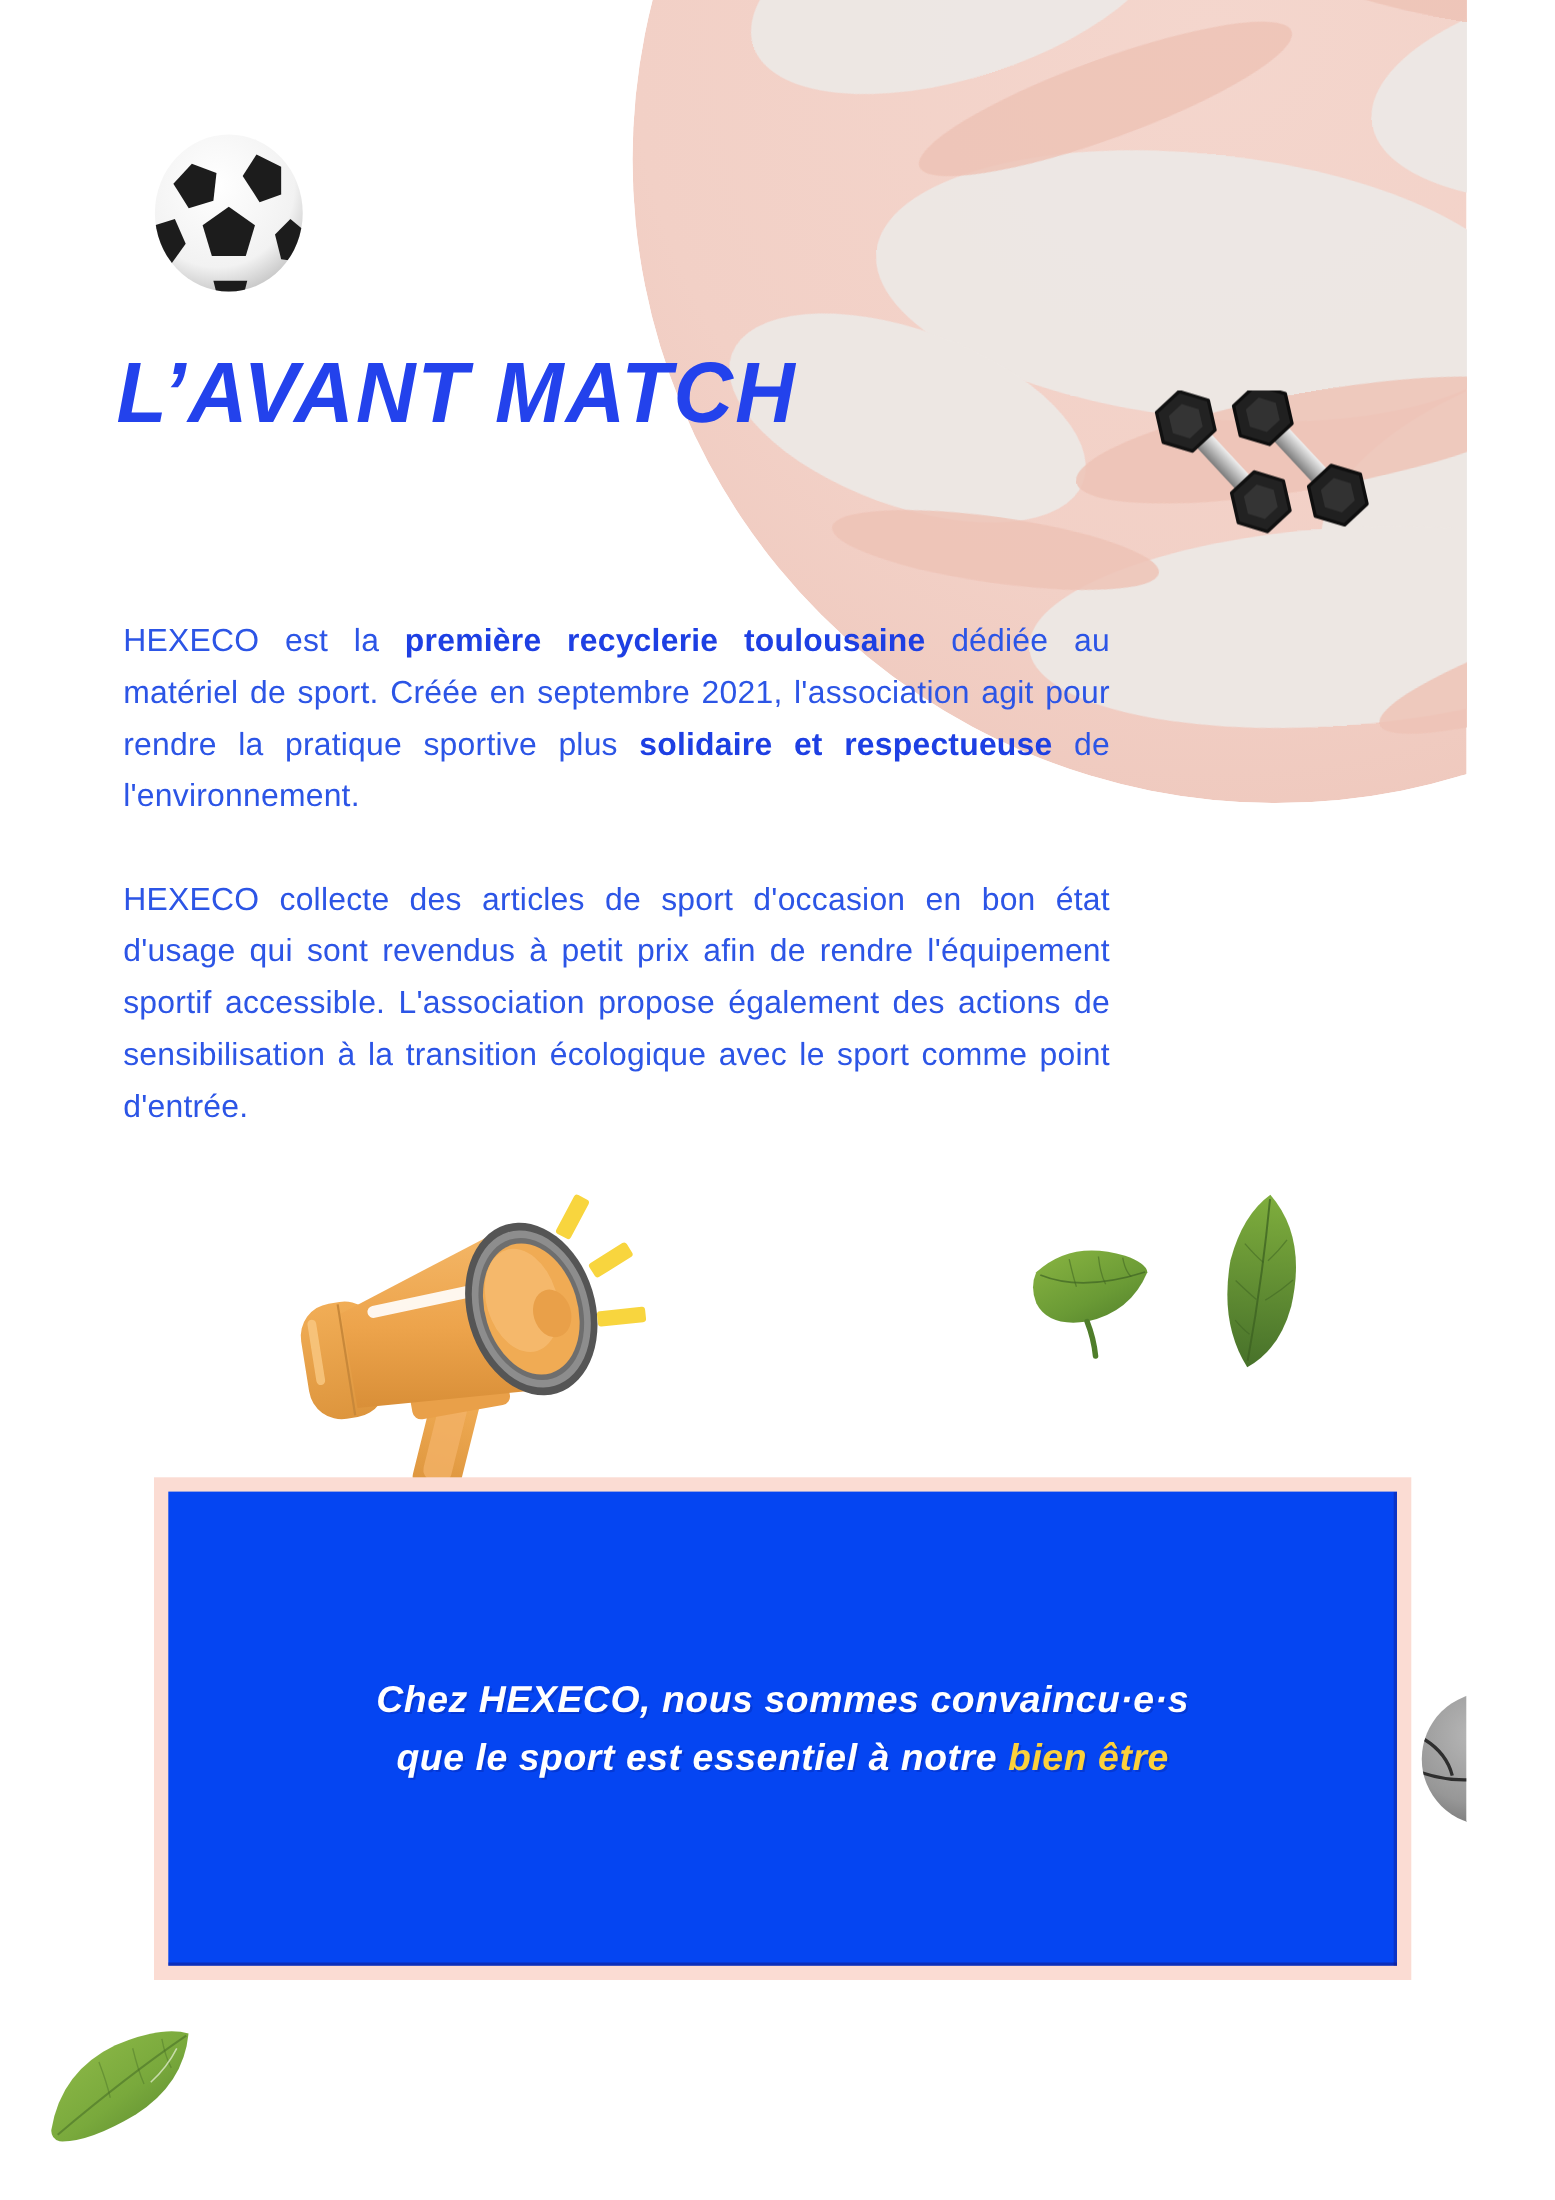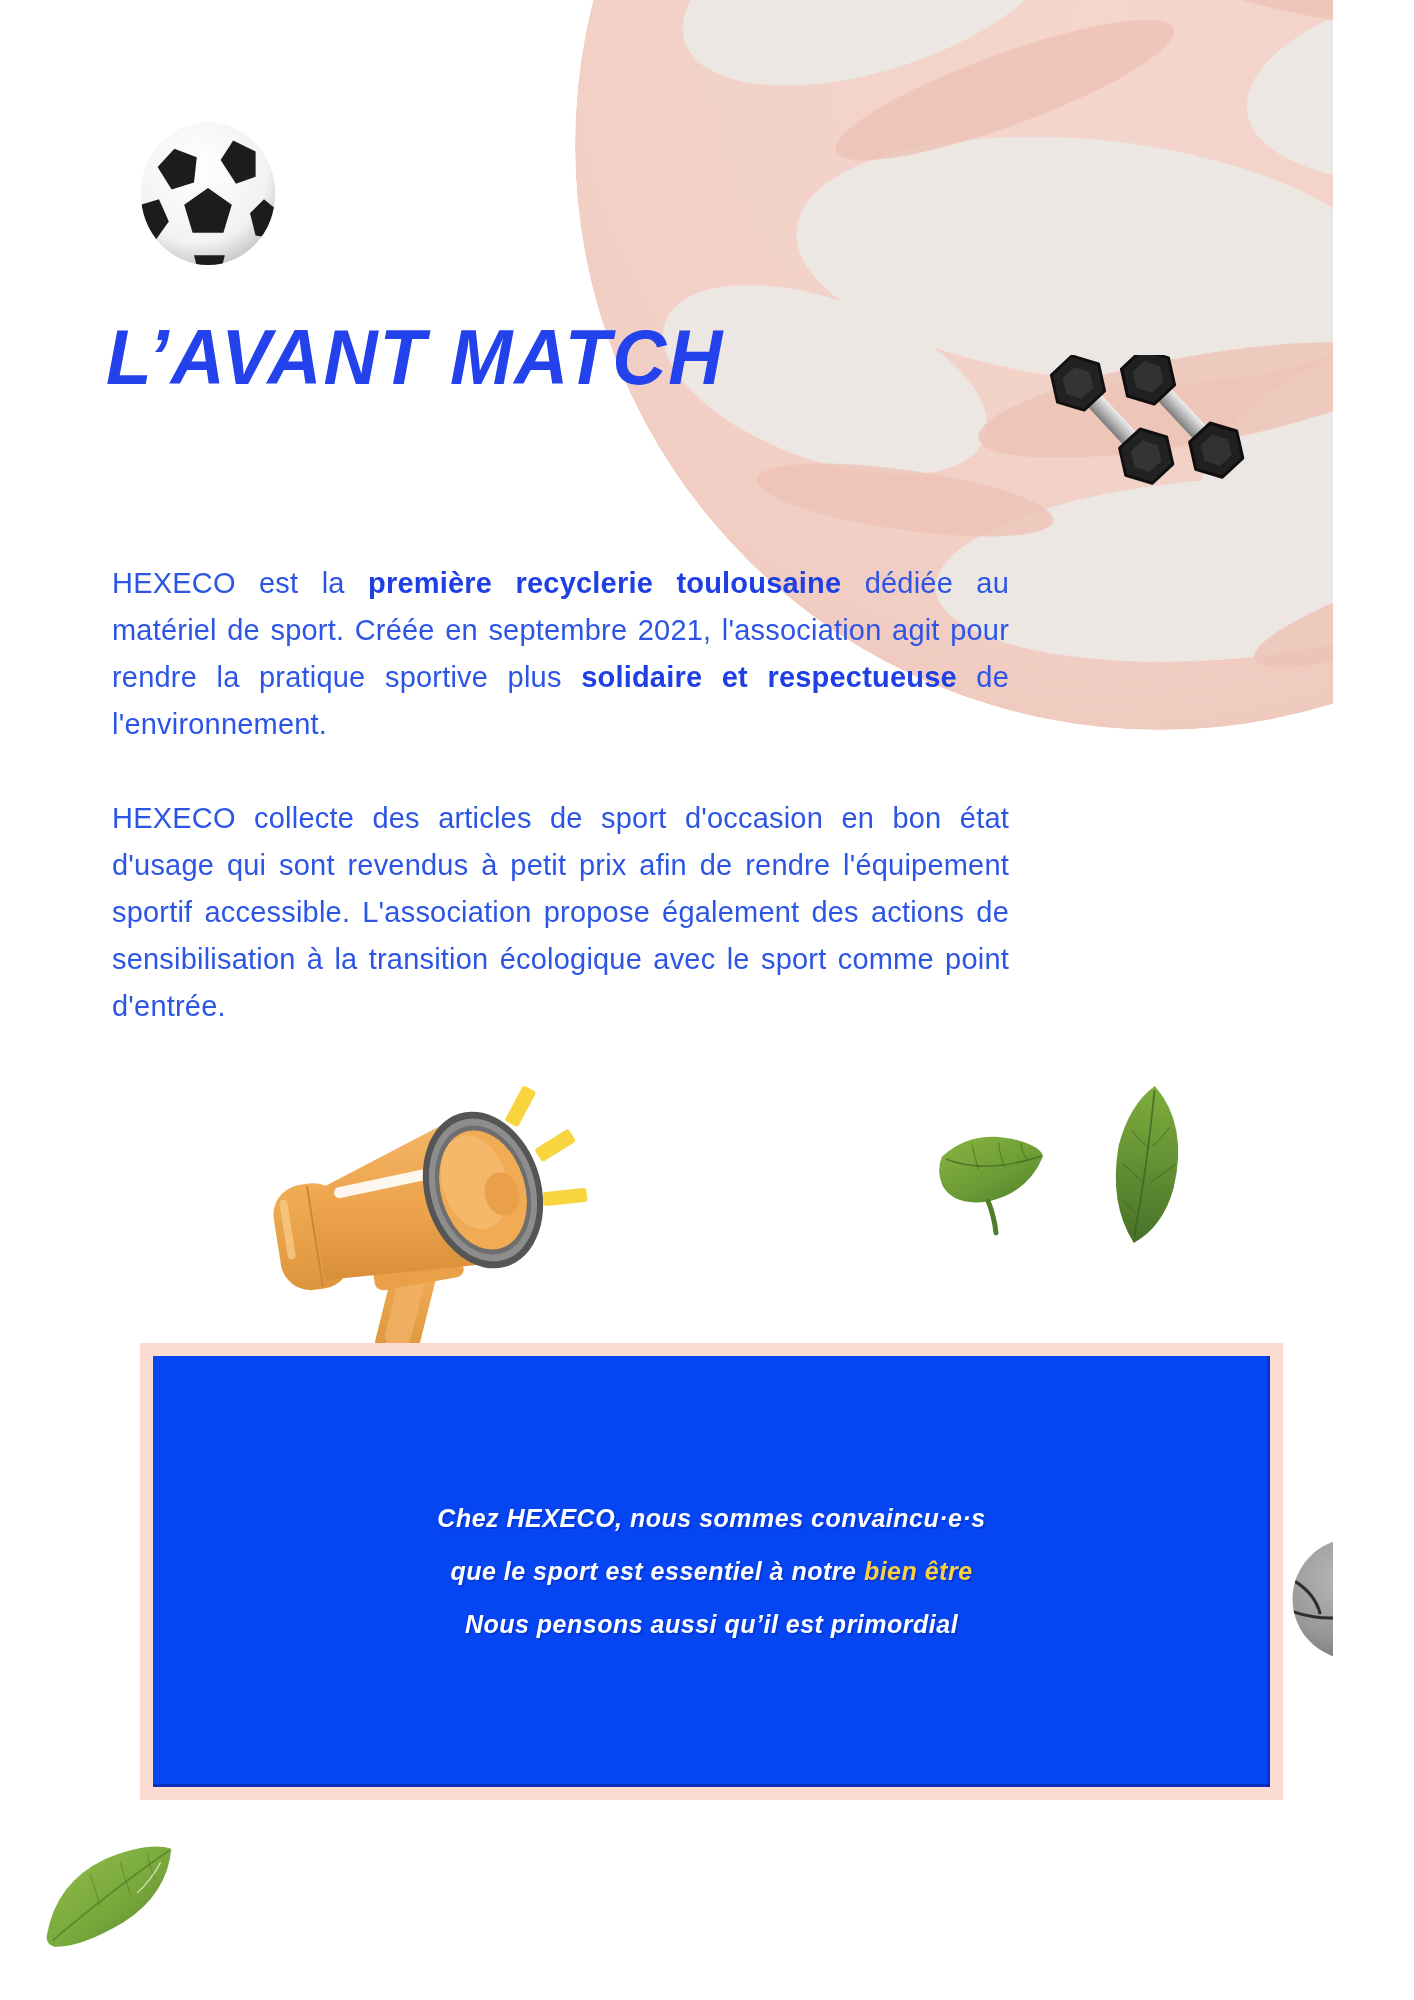--- a/index.html
+++ b/index.html
@@ -45,21 +45,21 @@
     background:#fbdcd3;
   }
   #quote-box{
     position:absolute;left:13px;top:13px;right:13px;bottom:13px;
     background:#0545f2;
     box-shadow:inset 0 -3px 0 rgba(20,20,120,.45), inset -3px 0 0 rgba(20,20,120,.35);
     display:flex;flex-direction:column;justify-content:center;align-items:center;
     padding:10px 20px;box-sizing:border-box;
   }
   .quote-line{
-    font-size:25px;line-height:53px;
+    font-size:34px;line-height:53px;
     font-weight:700;font-style:italic;
     color:#ffffff;text-align:center;
     letter-spacing:0.5px;
     text-shadow:2px 2px 0 rgba(0,0,90,.18);
   }
   .seg-white{color:#ffffff;}
   .seg-yellow{color:#fcd13c;}
 </style>
 </head>
 <body>
@@ -225,21 +225,20 @@
       <path d="M58,0 Q94,36 84,100 Q76,140 48,158 Q20,120 26,62 Q34,20 58,0 Z" fill="url(#leafG2)"></path>
       <path d="M58,4 Q56,80 48,152" stroke="#3c6122" stroke-width="1.8" fill="none" opacity="0.75"></path>
       <path d="M38,46 Q48,56 56,62 M32,80 Q44,90 52,96 M34,116 Q42,124 48,128 M76,40 Q68,52 60,60 M84,76 Q72,88 60,96" stroke="#3c6122" stroke-width="1.2" fill="none" opacity="0.5"></path>
     </g>
   </svg>
 
   <div id="quote-box-frame" class="abs">
     <div id="quote-box">
       <div class="quote-line"><span class="seg seg-white">Chez HEXECO, nous sommes convaincu·e·s</span></div>
       <div class="quote-line"><span class="seg seg-white">que le sport est essentiel à notre </span><span class="seg seg-yellow">bien être</span></div>
-      <div class="quote-line"><span class="seg seg-white">Nous pensons aussi qu’il est primordial</span></div>
     </div>
   </div>
 
   <svg class="abs" style="left:1290px;top:1536px;" width="126" height="126" viewBox="0 0 100 100">
     <defs>
       <radialGradient id="bballG" cx="40%" cy="32%" r="78%">
         <stop offset="0%" stop-color="#b7b7b7"></stop>
         <stop offset="65%" stop-color="#979797"></stop>
         <stop offset="100%" stop-color="#6f6f6f"></stop>
       </radialGradient>

